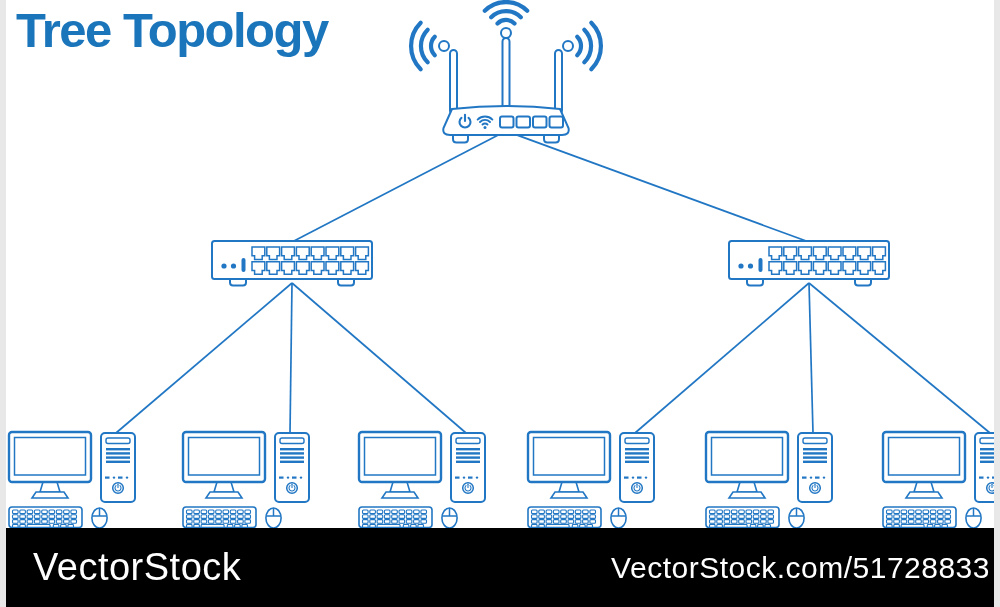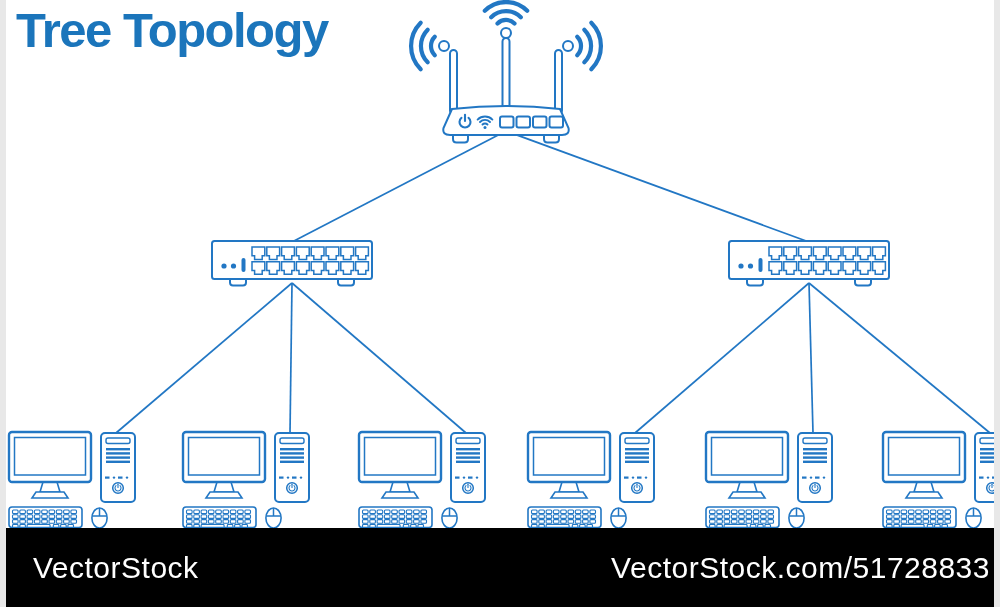--- a/index.html
+++ b/index.html
@@ -31,21 +31,21 @@
   .o10{stroke:var(--diagram-stroke);stroke-width:1.1;fill:none;}
   .fl{fill:var(--diagram-stroke);stroke:none;}
   .wifi{stroke:var(--diagram-stroke);stroke-width:4.2;stroke-linecap:round;fill:none;}
   .wifimini{stroke:var(--diagram-stroke);stroke-width:1.9;stroke-linecap:round;fill:none;}
   .pwr{stroke:var(--diagram-stroke);stroke-width:2.1;stroke-linecap:round;fill:none;}
   .footer{
     position:absolute;left:0;top:528px;width:1000px;height:79px;z-index:2;
     background:var(--footer-bg);color:var(--footer-text);
     display:flex;align-items:center;justify-content:space-between;
   }
-  .footer-brand{font-size:30px;margin-left:27px;letter-spacing:0.5px;}
+  .footer-brand{font-size:38px;margin-left:27px;letter-spacing:0.5px;}
   .footer-ref{font-size:30px;margin-right:16px;letter-spacing:0.5px;}
 </style>
 </head>
 <body>
 
 <div class="page">
 
   <h1 class="page-title">Tree Topology</h1>
 
   <svg class="diagram-svg" width="1000" height="529" viewBox="0 0 1000 529">

